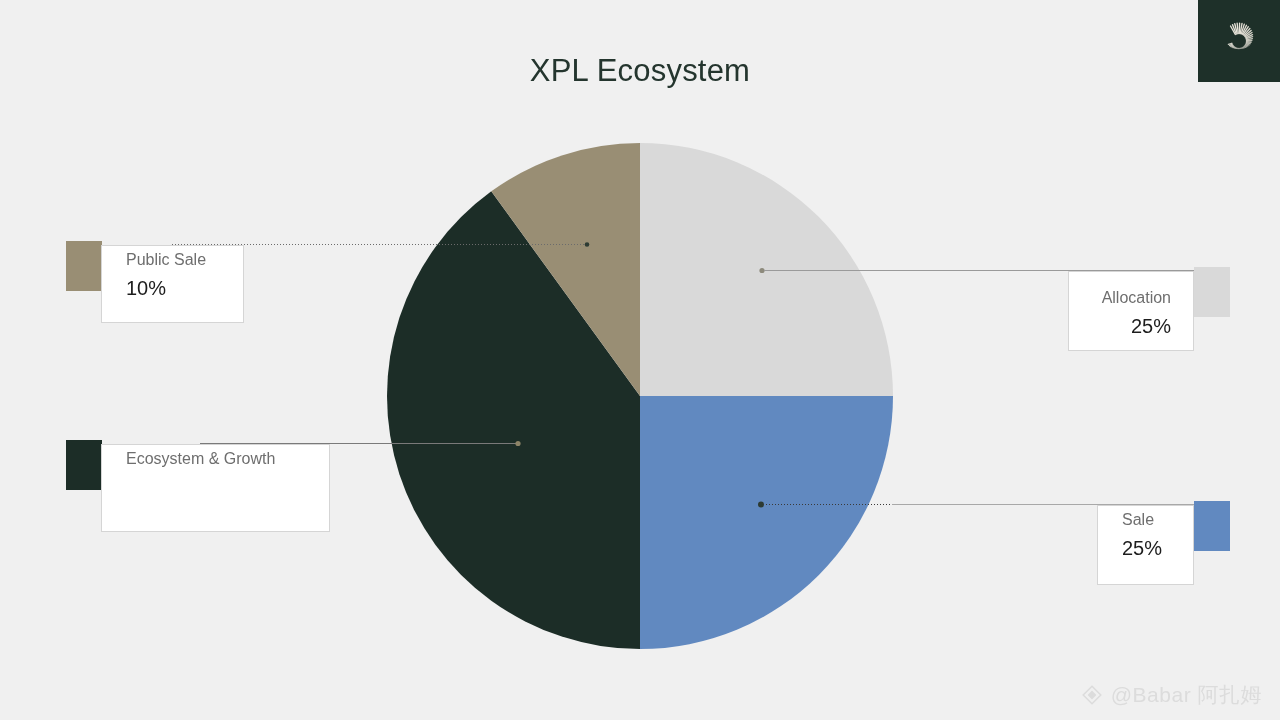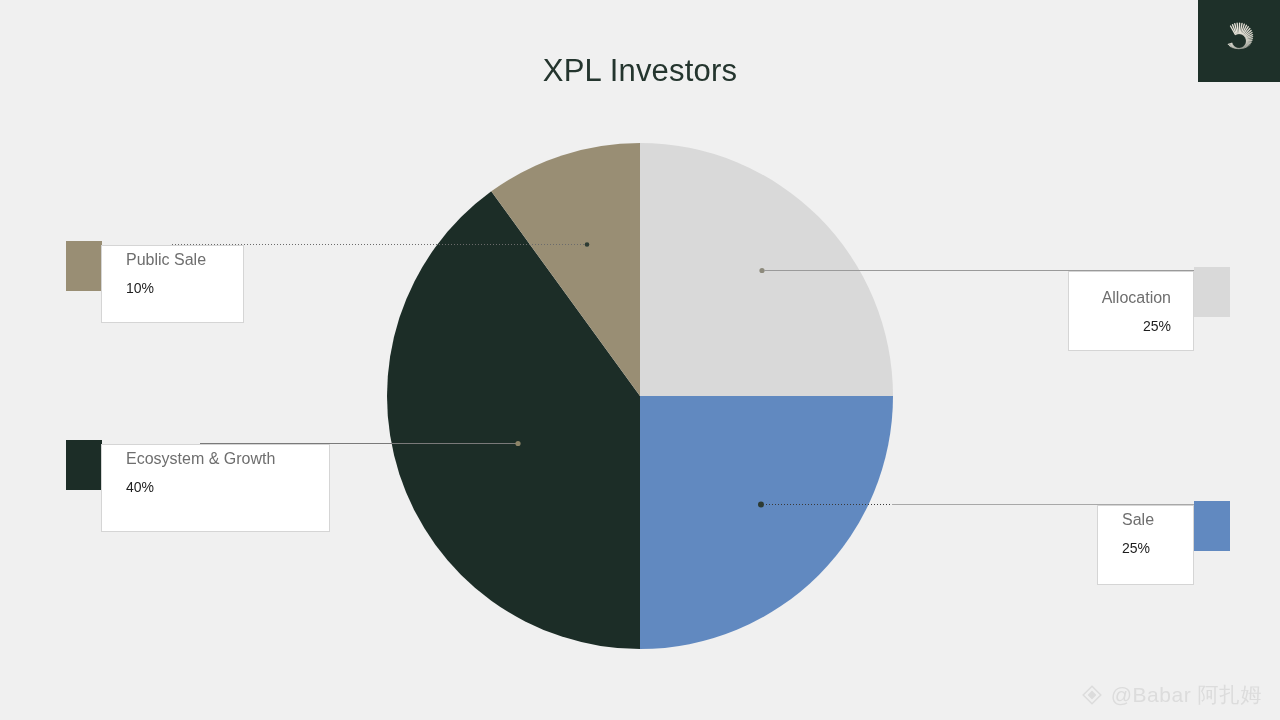--- a/index.html
+++ b/index.html
@@ -78,21 +78,21 @@
     box-sizing: border-box;
     padding: 2px 16px 16px 24px;
   }
   .callout .cat {
     font-size: 16px;
     color: #6e6e6e;
     line-height: 24px;
     white-space: nowrap;
   }
   .callout .pct {
-    font-size: 14px;
+    font-size: 20px;
     color: #1d1d1d;
     line-height: 28px;
     margin-top: 2px;
     white-space: nowrap;
   }
   .callout.align-right { text-align: right; padding: 14px 22px 16px 16px; }
   .callout.align-left  { text-align: left; }
 
   
   .swatch {
@@ -116,21 +116,21 @@
     user-select: none;
   }
   .watermark .wm-text { color: #dcdcdc; }
   .watermark svg { display: block; }
 </style>
 </head>
 <body>
 
 <div id="slide">
 
-  <div class="chart-title">XPL Investors</div>
+  <div class="chart-title">XPL Ecosystem</div>
 
   <div class="brand-mark">
     <span>
       <svg width="50" height="50" viewBox="0 0 50 50" aria-hidden="true">
         <g id="burst-rays" stroke="#e8e4da" stroke-width="1.35" stroke-linecap="round">
             <line x1="22.24" y1="18.03" x2="18.54" y2="8.69" opacity="1.00"></line>
             <line x1="23.21" y1="17.72" x2="20.77" y2="7.75" opacity="1.00"></line>
             <line x1="24.22" y1="17.54" x2="23.15" y2="7.22" opacity="1.00"></line>
             <line x1="25.25" y1="17.50" x2="25.59" y2="7.11" opacity="0.99"></line>
             <line x1="26.26" y1="17.61" x2="28.00" y2="7.43" opacity="0.98"></line>
@@ -208,21 +208,20 @@
 
   <div class="swatch" style="left: 66px; top: 241px; background: rgb(153, 142, 116);"></div>
   <div class="callout align-left" style="left:101px; top:245px; width:143px; height:78px;">
     <div class="cat">Public Sale</div>
     <div class="pct">10%</div>
   </div>
 
   <div class="swatch" style="left: 66px; top: 440px; background: rgb(28, 45, 39);"></div>
   <div class="callout align-left" style="left:101px; top:444px; width:229px; height:88px;">
     <div class="cat">Ecosystem &amp; Growth</div>
-    <div class="pct">40%</div>
   </div>
 
   <div class="swatch" style="left: 1194px; top: 267px; background: rgb(217, 217, 217);"></div>
   <div class="callout align-right" style="left:1068px; top:271px; width:126px; height:80px;">
     <div class="cat">Allocation</div>
     <div class="pct">25%</div>
   </div>
 
   <div class="swatch" style="left: 1194px; top: 501px; background: rgb(97, 137, 192);"></div>
   <div class="callout align-left" style="left:1097px; top:505px; width:97px; height:80px;">

